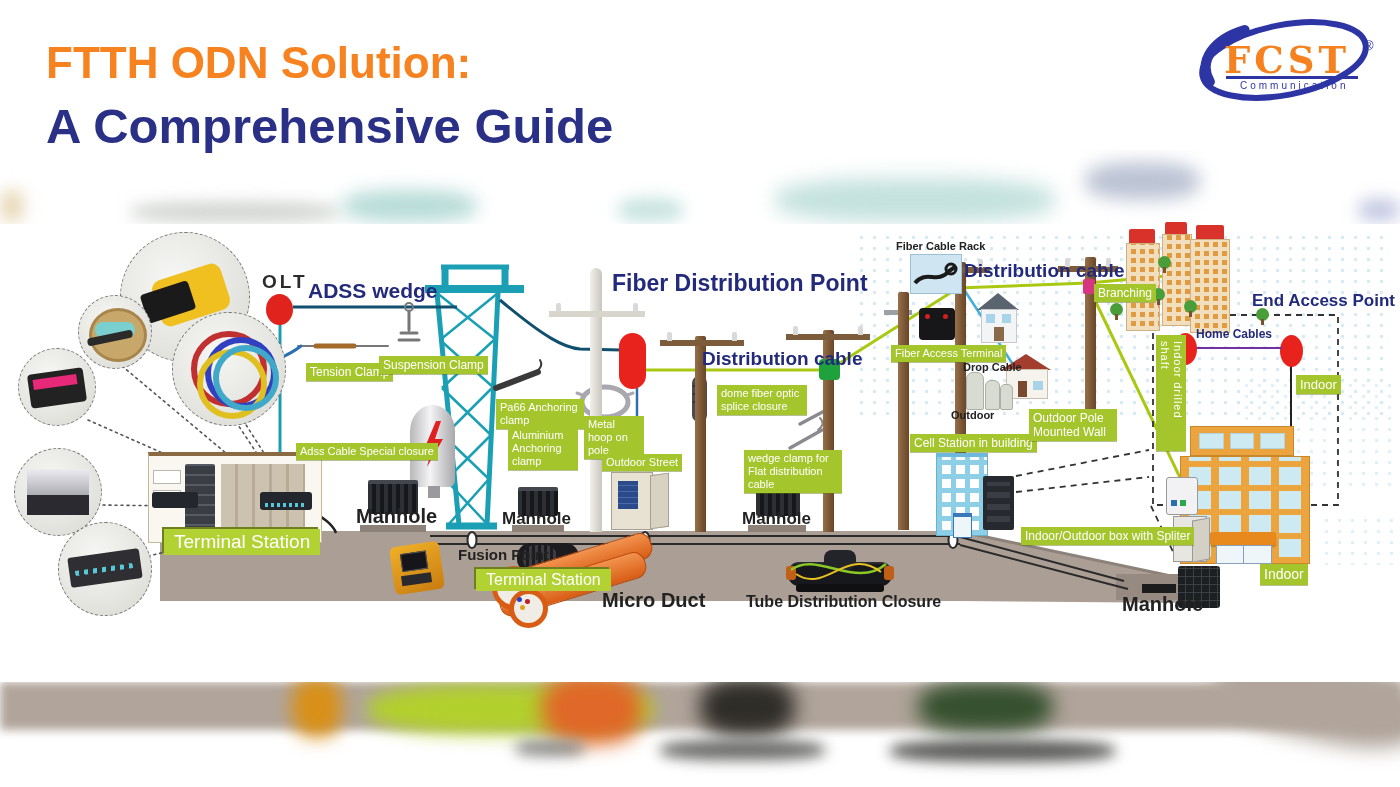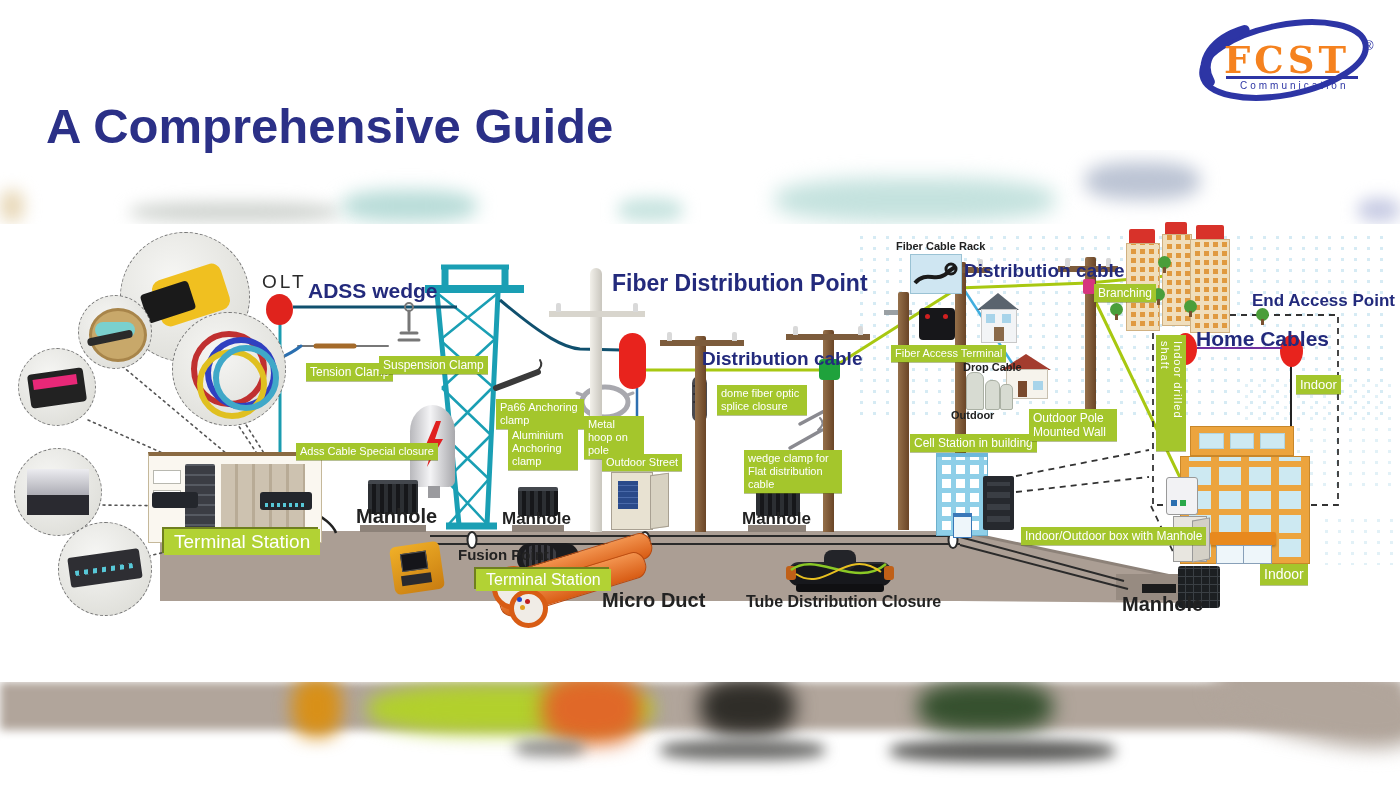--- a/index.html
+++ b/index.html
@@ -43,20 +43,21 @@
       background:radial-gradient(circle at 40% 35%,#f6f6f4,#d9d9d3)}
   
   .t1{position:absolute;left:46px;top:38px;font-size:44px;font-weight:800;color:#f68220;z-index:3}
   .t2{position:absolute;left:46px;top:98px;font-size:49px;font-weight:800;color:#2b3087;z-index:3}
 </style>
 </head>
 <body>
 
 <div class="stage">
 
+  <div class="t1">FTTH ODN Solution:</div>
   <div class="t2">A Comprehensive Guide</div>
 
   <div class="abs" style="left:1196px;top:12px;width:190px;height:96px;z-index:3">
     <svg width="190" height="96" viewBox="0 0 190 96">
       <ellipse cx="88" cy="48" rx="83" ry="35" fill="none" stroke="#2d35a5" stroke-width="6" transform="rotate(-11 88 48)"></ellipse>
       <path d="M12,62 C2,40 20,20 52,14" fill="none" stroke="#2d35a5" stroke-width="10" stroke-linecap="round" transform="rotate(-6 88 48)"></path>
     </svg>
     <div class="abs" style="left:28px;top:26px;font-family:'DejaVu Serif',serif;font-weight:bold;font-size:37px;color:#f5821f;letter-spacing:4px">FCST</div>
     <div class="abs" style="left:30px;top:64px;width:132px;height:3px;background:#2d35a5"></div>
     <div class="abs" style="left:44px;top:68px;font-size:10px;color:#2d35a5;letter-spacing:3px">Communication</div>
@@ -346,42 +347,42 @@
     <div class="abs" style="left:1190px;top:225px;width:38px;height:106px;z-index:3">
       <div class="abs" style="left:6px;top:0;width:28px;height:16px;background:#d8322a;border-radius:2px"></div>
       <div class="abs" style="left:0;top:14px;width:38px;height:92px;background:repeating-linear-gradient(0deg,#f0debc 0 4px,transparent 4px 9px),repeating-linear-gradient(90deg,#f0debc 0 4px,#e09a40 4px 9px);border:1px solid #d0b080"></div>
     </div>
     <div class="tree" style="left:1110px;top:303px"></div>
     <div class="tree" style="left:1152px;top:288px"></div>
     <div class="tree" style="left:1184px;top:300px"></div>
     <div class="tree" style="left:1256px;top:308px"></div>
     <div class="tree" style="left:1158px;top:256px"></div>
 
-    <div class="nh" style="left:262px;top:271px;font-size:19px;font-weight:normal;color:#2b2b2b;letter-spacing:3px">OLT</div>
+    <div class="nh" style="left:262px;top:271px;font-size:19px;font-weight:bold;color:#2b2b2b;letter-spacing:3px">OLT</div>
     <div class="nh" style="left:308px;top:279px;font-size:21px">ADSS wedge</div>
     <div class="nh" style="left:612px;top:270px;font-size:23px">Fiber Distribution Point</div>
     <div class="nh" style="left:702px;top:348px;font-size:19px">Distribution cable</div>
     <div class="nh" style="left:964px;top:260px;font-size:19px">Distribution cable</div>
     <div class="nh" style="left:1252px;top:291px;font-size:17px">End Access Point</div>
-    <div class="nh" style="left:1196px;top:327px;font-size:21px">Home Cables</div>
+    <div class="nh" style="left:1196px;top:327px;font-size:12px">Home Cables</div>
 
     <div class="gl" style="left:306px;top:363px;font-size:12px">Tension Clamp</div>
     <div class="gl" style="left:379px;top:356px;font-size:12px">Suspension Clamp</div>
     <div class="gl" style="left:296px;top:443px">Adss Cable Special closure</div>
     <div class="gl" style="left:496px;top:399px;width:80px">Pa66 Anchoring clamp</div>
     <div class="gl" style="left:508px;top:427px;width:62px">Aluminium Anchoring clamp</div>
     <div class="gl" style="left:584px;top:416px;width:52px">Metal hoop on pole</div>
     <div class="gl" style="left:602px;top:454px">Outdoor Street</div>
     <div class="gl" style="left:717px;top:385px;width:82px">dome fiber optic splice closure</div>
     <div class="gl" style="left:744px;top:450px;width:90px">wedge clamp for Flat distribution cable</div>
     <div class="gl" style="left:891px;top:345px">Fiber Access Terminal</div>
     <div class="gl" style="left:910px;top:434px;font-size:12px">Cell Station in building</div>
     <div class="gl" style="left:1029px;top:409px;width:80px;font-size:12px">Outdoor Pole Mounted Wall</div>
     <div class="gl" style="left:1094px;top:284px;font-size:12px">Branching</div>
-    <div class="gl" style="left:1021px;top:527px;font-size:12px">Indoor/Outdoor box with Manhole</div>
+    <div class="gl" style="left:1021px;top:527px;font-size:12px">Indoor/Outdoor box with Spliter</div>
     <div class="gl glv" style="left:1156px;top:335px;height:104px">Indoor drilled shaft</div>
     <div class="gl" style="left:1296px;top:375px;font-size:13px">Indoor</div>
     <div class="gl" style="left:1260px;top:564px;font-size:14px">Indoor</div>
     <div class="gl2" style="left:164px;top:529px;font-size:19px">Terminal Station</div>
     <div class="gl2" style="left:476px;top:569px;font-size:16px">Terminal Station</div>
 
     <div class="bl" style="left:896px;top:240px;font-size:11px">Fiber Cable Rack</div>
     <div class="bl" style="left:963px;top:361px;font-size:11px">Drop Cable</div>
     <div class="bl" style="left:951px;top:409px;font-size:11px">Outdoor</div>
     <div class="bl" style="left:356px;top:505px;font-size:20px">Manhole</div>

